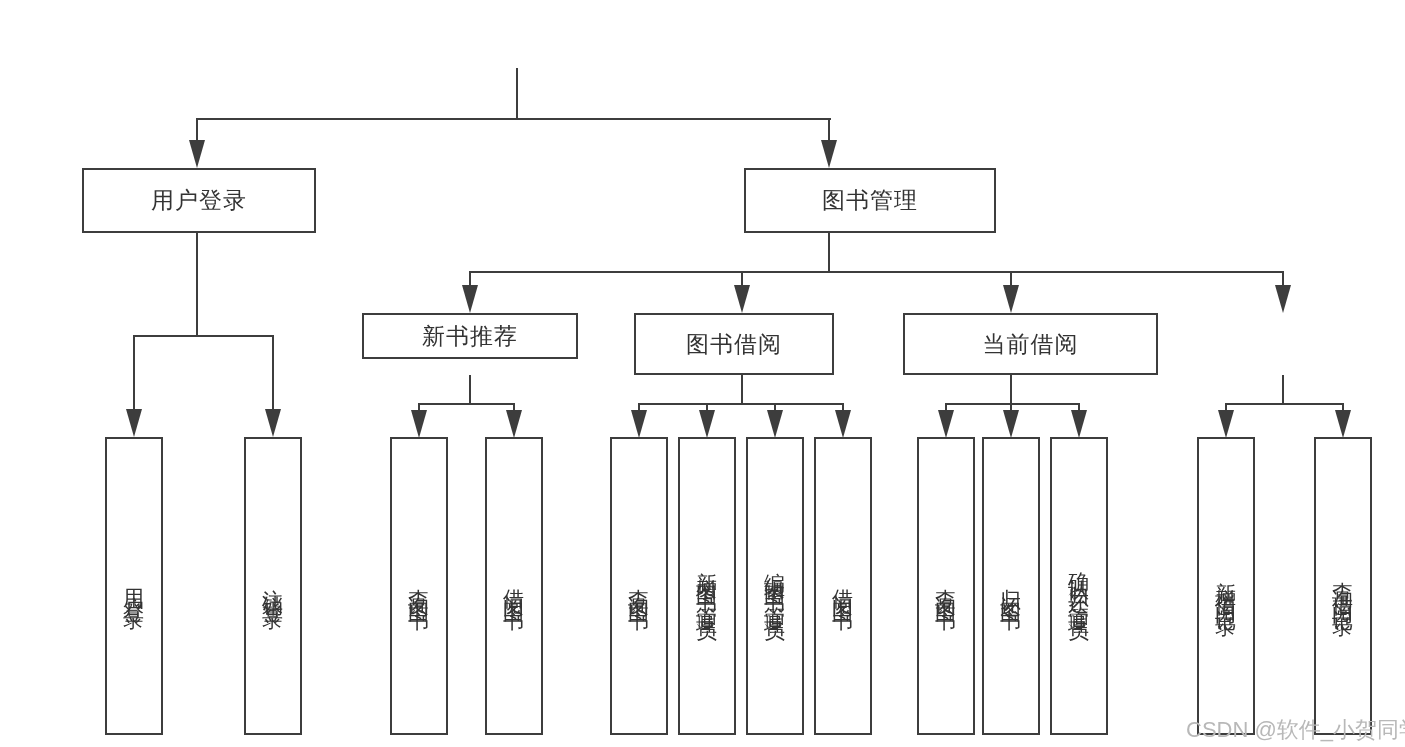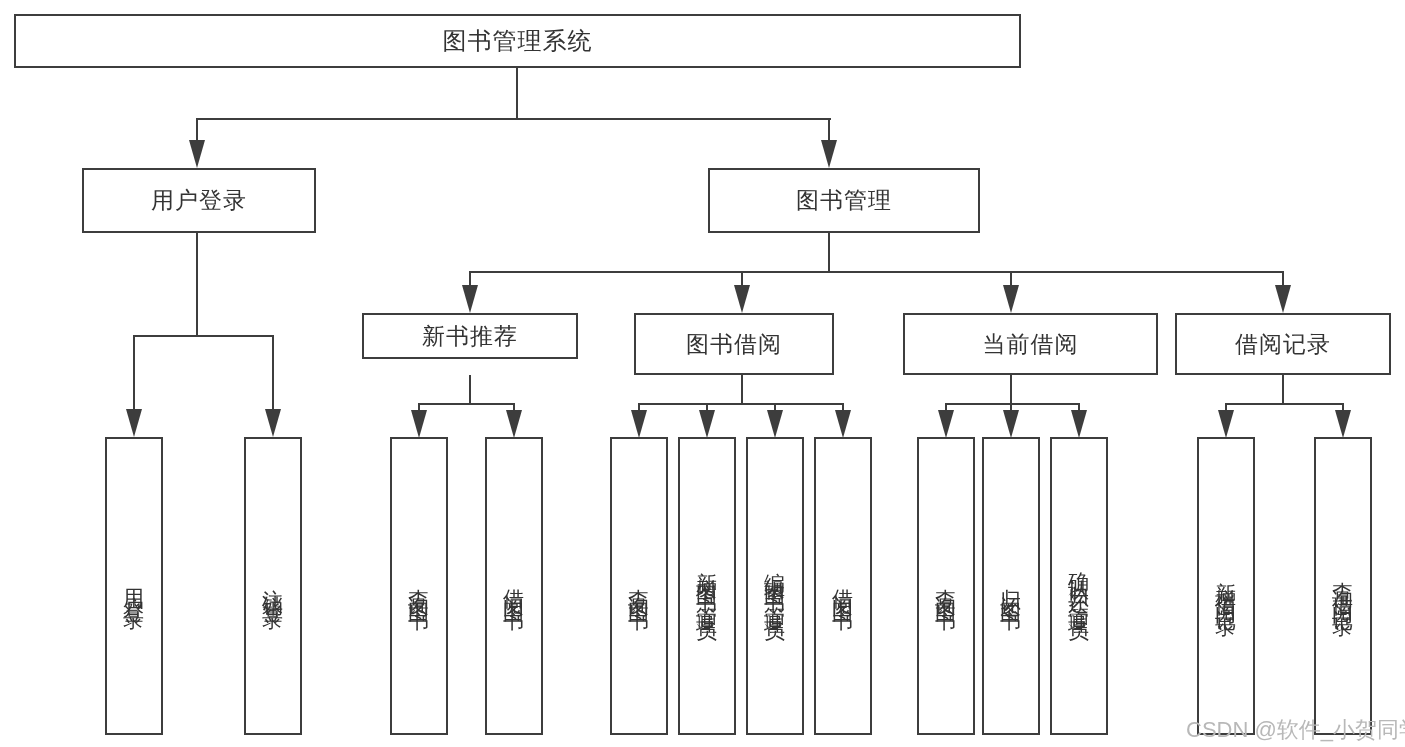--- a/index.html
+++ b/index.html
@@ -58,31 +58,30 @@
     color:var(--watermark-color);
     white-space:nowrap;
     z-index:5;
   }
 </style>
 </head>
 <body>
 
 <div class="canvas">
 
-  <div class="hbox root" style="left:14px;top:14px;width:1007px;height:54px">图书管理系统</div>
 
   <div class="vline" style="left:516px;top:68px;height:52px"></div>
   <div class="hline" style="left:196px;top:118px;width:635px"></div>
   <div class="vline" style="left:196px;top:118px;height:24px"></div>
   <div class="arrow" style="left:189px;top:140px"></div>
   <div class="vline" style="left:828px;top:118px;height:24px"></div>
   <div class="arrow" style="left:821px;top:140px"></div>
 
   <div class="hbox" style="left:82px;top:168px;width:234px;height:65px">用户登录</div>
-  <div class="hbox" style="left:708px;top:168px;width:272px;height:65px">图书管理</div>
+  <div class="hbox" style="left:744px;top:168px;width:252px;height:65px">图书管理</div>
 
   <div class="vline" style="left:196px;top:233px;height:104px"></div>
   <div class="hline" style="left:133px;top:335px;width:141px"></div>
   <div class="vline" style="left:133px;top:335px;height:75px"></div>
   <div class="arrow" style="left:126px;top:409px"></div>
   <div class="vline" style="left:272px;top:335px;height:75px"></div>
   <div class="arrow" style="left:265px;top:409px"></div>
 
   <div class="vline" style="left:828px;top:233px;height:40px"></div>
   <div class="hline" style="left:469px;top:271px;width:815px"></div>
@@ -91,21 +90,20 @@
   <div class="vline" style="left:741px;top:271px;height:16px"></div>
   <div class="arrow" style="left:734px;top:285px"></div>
   <div class="vline" style="left:1010px;top:271px;height:16px"></div>
   <div class="arrow" style="left:1003px;top:285px"></div>
   <div class="vline" style="left:1282px;top:271px;height:16px"></div>
   <div class="arrow" style="left:1275px;top:285px"></div>
 
   <div class="hbox" style="left:362px;top:313px;width:216px;height:46px">新书推荐</div>
   <div class="hbox" style="left:634px;top:313px;width:200px;height:62px">图书借阅</div>
   <div class="hbox" style="left:903px;top:313px;width:255px;height:62px">当前借阅</div>
-  <div class="hbox" style="left:1175px;top:313px;width:216px;height:62px">借阅记录</div>
 
   <div class="vline" style="left:469px;top:375px;height:30px"></div>
   <div class="hline" style="left:418px;top:403px;width:97px"></div>
   <div class="vline" style="left:418px;top:403px;height:10px"></div>
   <div class="arrow" style="left:411px;top:410px"></div>
   <div class="vline" style="left:513px;top:403px;height:10px"></div>
   <div class="arrow" style="left:506px;top:410px"></div>
 
   <div class="vline" style="left:741px;top:375px;height:30px"></div>
   <div class="hline" style="left:638px;top:403px;width:206px"></div>

